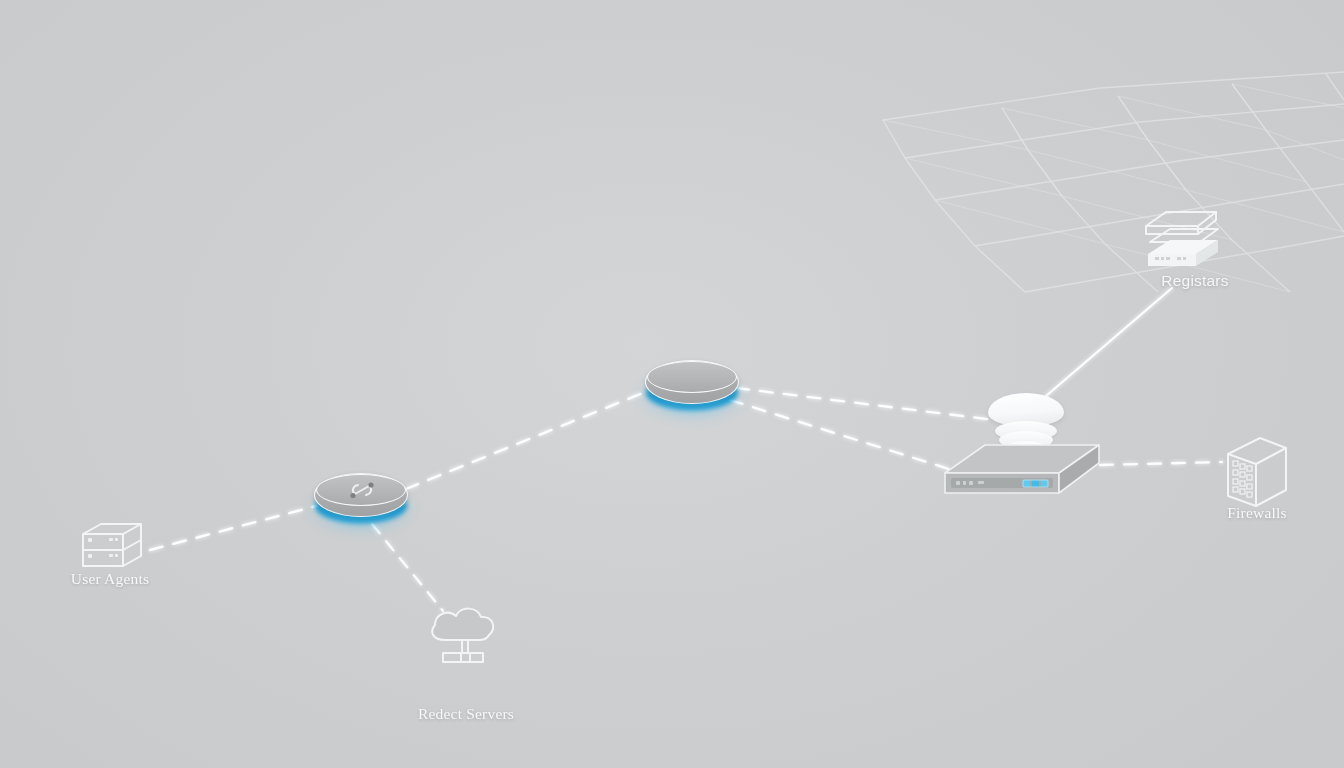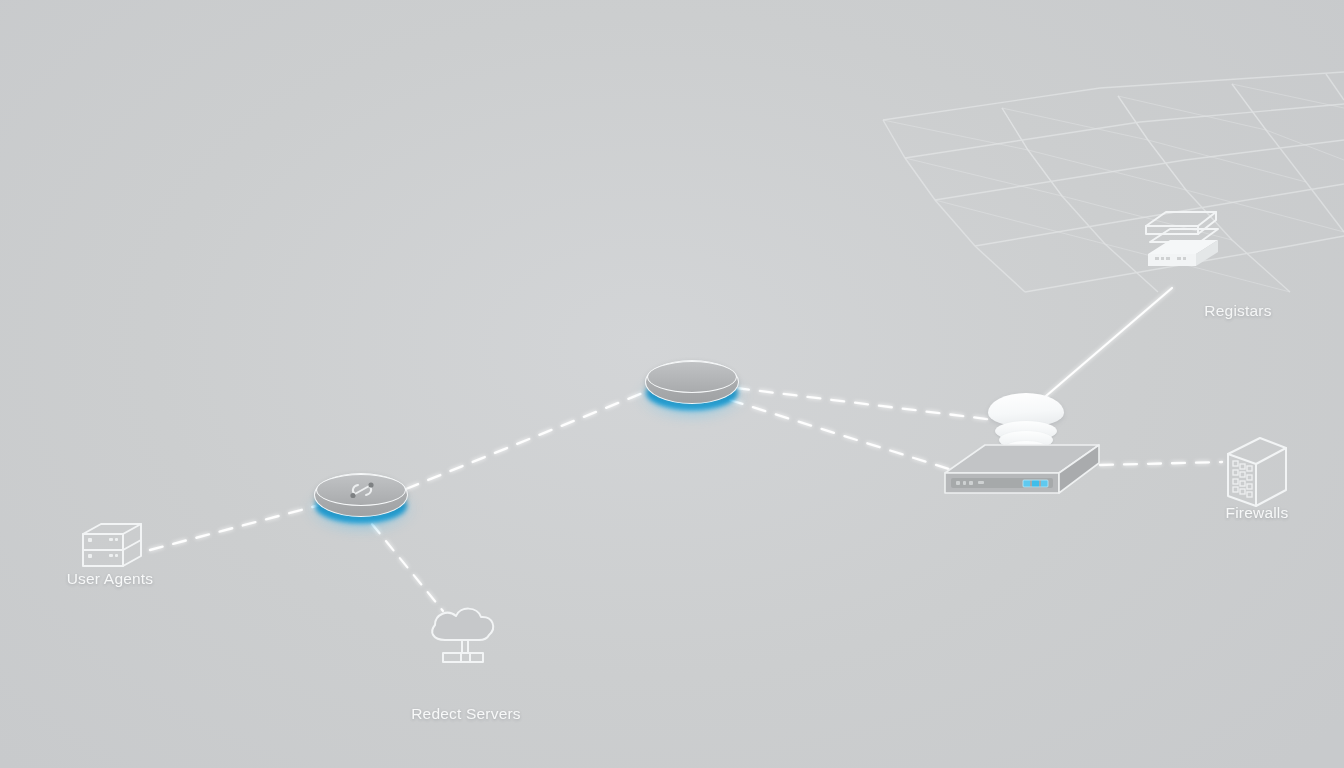--- a/index.html
+++ b/index.html
@@ -25,21 +25,21 @@
   .label {
     position:absolute;
     color:#fbfcfc;
     font-size:15.5px;
     letter-spacing:.2px;
     white-space:nowrap;
     text-shadow:0 1px 3px rgba(120,125,130,.45);
     transform:translateX(-50%);
     pointer-events:none;
   }
-  .label.blurry { filter:blur(.35px); opacity:.93; }
+  .label.blurry { filter:blur(.35px); opacity:.93;font-family:Liberation Serif, serif; }
   .label.vblurry { filter:blur(.75px); opacity:.88; }
 
   .node { position:absolute; transform:translate(-50%,-50%); }
 
   
   .disc { width:94px; height:50px; }
   .disc .ring {
     position:absolute; left:1px; top:16px;
     width:92px; height:34px; border-radius:50%;
     background:radial-gradient(ellipse at 50% 45%, #4fc8f2 0%, #14a9e6 45%, #0a93cf 70%, rgba(40,170,225,0) 100%);
@@ -224,21 +224,21 @@
       <path d="M60 50 L82 36 L82 48 L60 62 Z" fill="#e4e7e8"></path>
       <g fill="#c9cccd" opacity=".85">
         <rect x="19" y="53" width="4" height="3"></rect>
         <rect x="25" y="53" width="3" height="3"></rect>
         <rect x="30" y="53" width="4" height="3"></rect>
         <rect x="41" y="53" width="4" height="3"></rect>
         <rect x="47" y="53" width="3" height="3"></rect>
       </g>
     </svg>
   </div>
-  <div class="label vblurry" style="left:1238px; top:272px;margin-top:30px;">Registars</div>
+  <div class="label vblurry" style="left:1195px; top:272px;">Registars</div>
 
   <div class="node dome" style="left:1026px; top:432px;">
     <div class="cap"></div>
     <div class="tier" style="left:7px; top:28px; width:62px; height:20px;"></div>
     <div class="tier" style="left:11px; top:38px; width:54px; height:18px;"></div>
     <div class="tier" style="left:16px; top:48px; width:44px; height:16px;"></div>
     <div class="tier" style="left:22px; top:57px; width:32px; height:13px;"></div>
   </div>
 
   <div class="node router" style="left:1022px; top:476px;">

